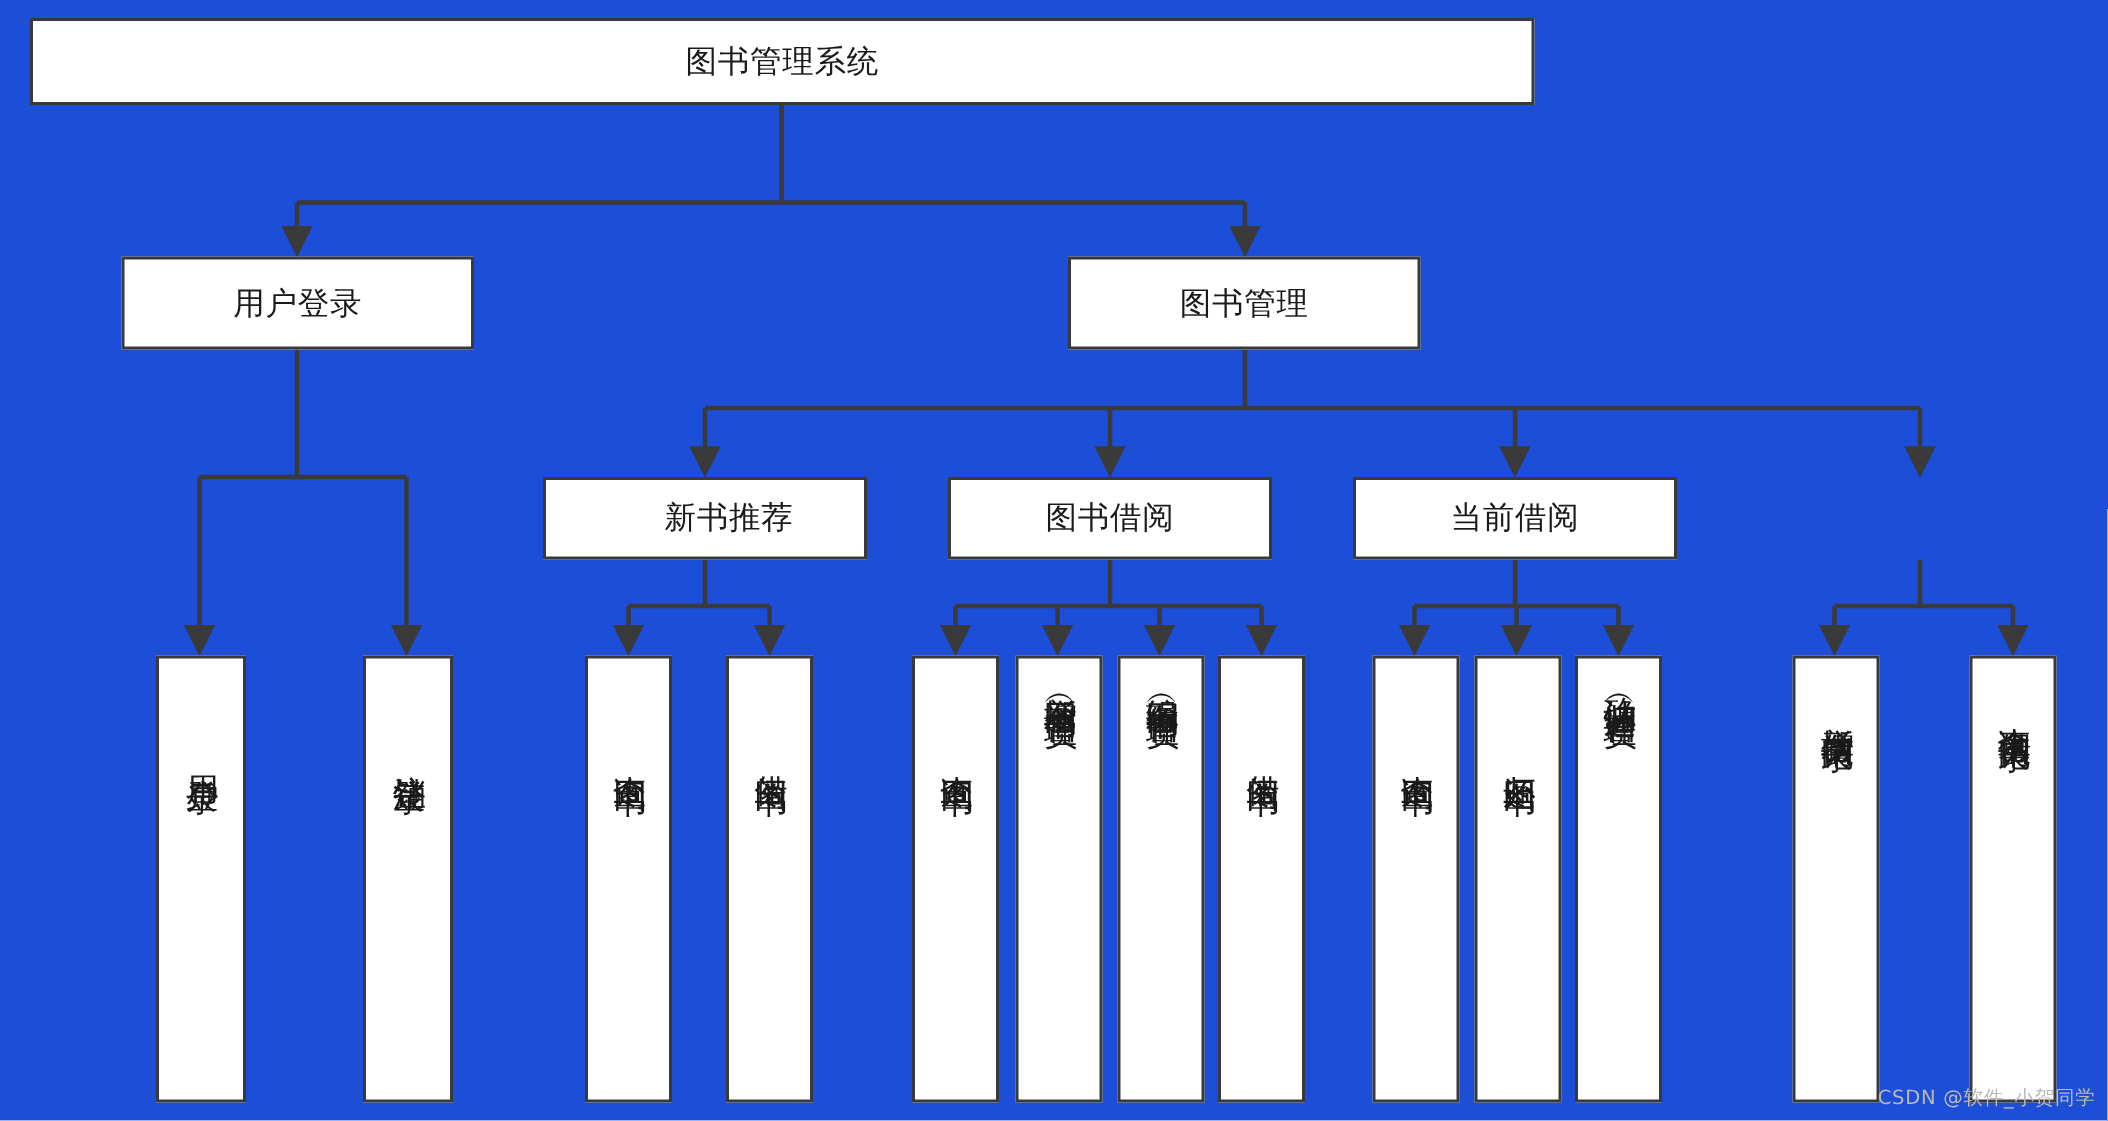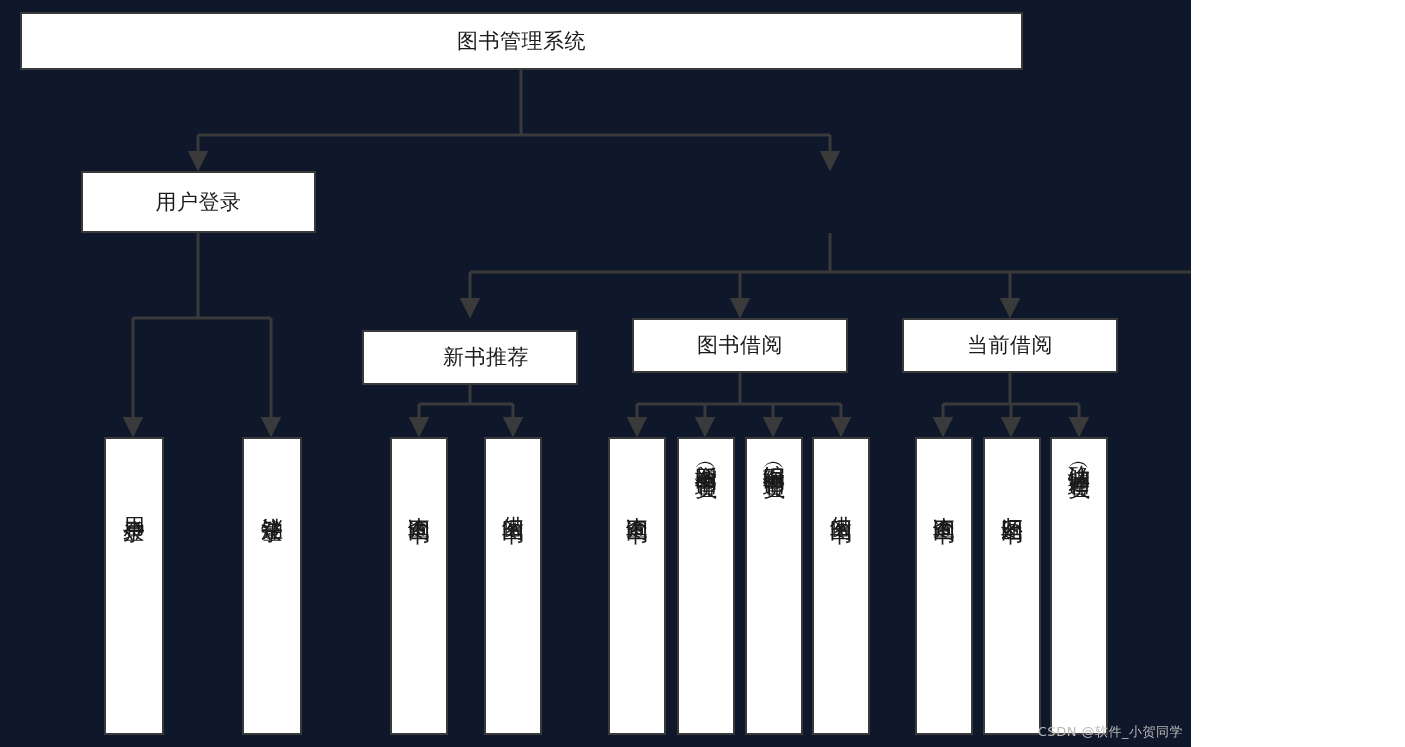--- a/index.html
+++ b/index.html
@@ -5,23 +5,23 @@
   html, body {
     margin: 0;
     padding: 0;
     background: #ffffff;
   }
   body {
     font-family: "DejaVu Sans", "Liberation Sans", sans-serif;
   }
   #diagram-canvas {
     position: relative;
-    width: 1191px;
+    width: 1405px;
     height: 747px;
-    background: #0f172a;
+    background: #1d4ed8;
     overflow: hidden;
   }
   #edge-layer {
     position: absolute;
     left: 0;
     top: 0;
     width: 1405px;
     height: 747px;
     pointer-events: none;
   }
@@ -124,22 +124,25 @@
     </g>
   </svg>
 
   <div class="node horizontal" style="left:20px; top:12px; width:1003px; height:58px;">
     <span class="node-label">图书管理系统</span>
   </div>
 
   <div class="node horizontal" style="left:81px; top:171px; width:235px; height:62px;">
     <span class="node-label">用户登录</span>
   </div>
+  <div class="node horizontal" style="left:712px; top:171px; width:235px; height:62px;">
+    <span class="node-label">图书管理</span>
+  </div>
 
-  <div class="node horizontal" style="left:362px; top:330px; width:216px; height:55px;padding-left:32px;">
+  <div class="node horizontal" style="left:362px; top:318px; width:216px; height:55px;padding-left:32px;">
     <span class="node-label">新书推荐</span>
   </div>
   <div class="node horizontal" style="left:902px; top:318px; width:216px; height:55px;">
     <span class="node-label">当前借阅</span>
   </div>
   <div class="node horizontal" style="left:632px; top:318px; width:216px; height:55px;">
     <span class="node-label">图书借阅</span>
   </div>
 
   <div class="node vertical" style="left:104px; top:437px; width:60px; height:298px; padding-top:60px;">

